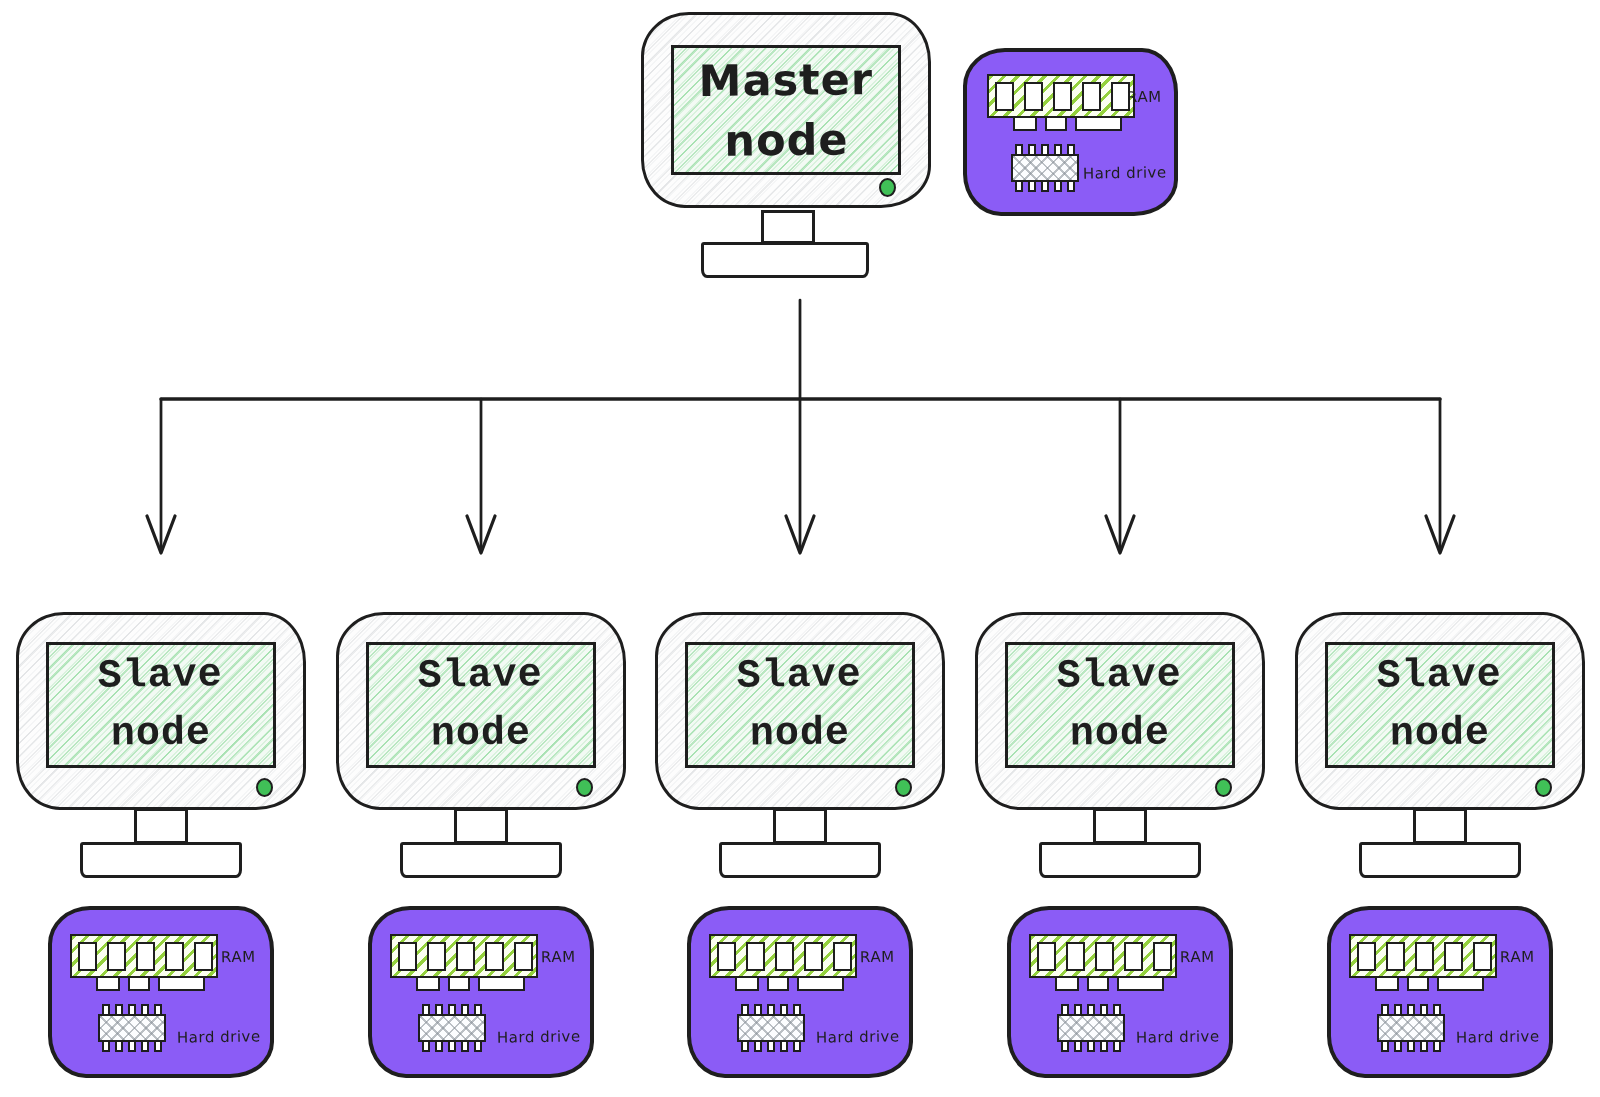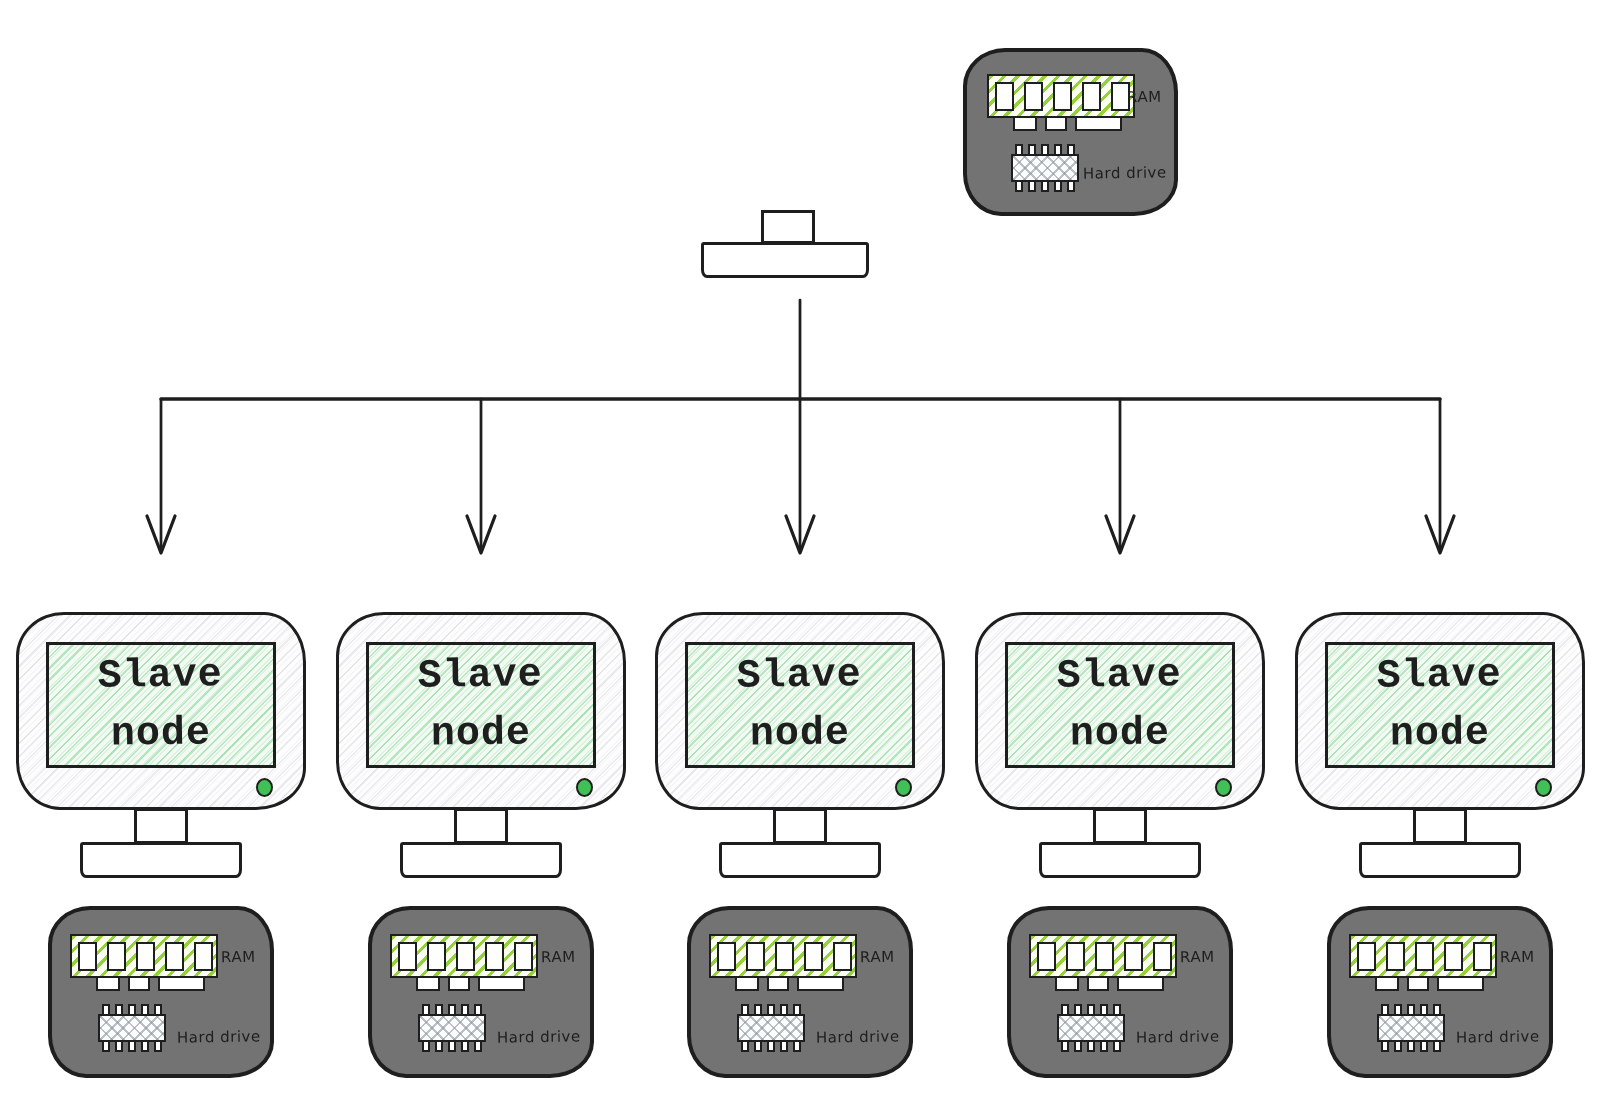--- a/index.html
+++ b/index.html
@@ -81,21 +81,21 @@
   .slave-col .stand { left: 118px; top: 196px; }
   .slave-col .base  { left: 64px;  top: 230px; }
   .slave-col .hw-box { left: 32px; top: 294px; }
 
   
   .hw-box {
     position: absolute;
     width: 226px; height: 172px;
     border: 4px solid var(--stroke, #1e1e1e);
     border-radius: 42px 36px 44px 38px / 38px 44px 36px 42px;
-    background: #737373;
+    background: #8b5cf6;
   }
   .hw-label {
     position: absolute;
     font-size: 15px;
     letter-spacing: 0.5px;
     color: var(--stroke, #1e1e1e);
     transform: rotate(-1deg);
     white-space: nowrap;
   }
   .ram-label { right: 14px; top: 38px; }
@@ -185,20 +185,26 @@
       <line class="cline" x1="1120" y1="399" x2="1120" y2="551" stroke-width="2.75"></line>
       <polyline class="cline" points="1106,516 1120,553 1134,516" stroke-width="3.25"></polyline>
     </g>
     <g>
       <line class="cline" x1="1440" y1="399" x2="1440" y2="551" stroke-width="2.75"></line>
       <polyline class="cline" points="1426,516 1440,553 1454,516" stroke-width="3.25"></polyline>
     </g>
   </svg>
 
   <div class="node-group master-group">
+    <div class="monitor master-monitor">
+      <div class="screen">
+        <span class="screen-label">Master node</span>
+      </div>
+      <div class="status-dot"></div>
+    </div>
     <div class="stand"></div>
     <div class="base"></div>
 
     <div class="hw-box master-hw">
       <div class="ram-group">
         <div class="ram-body">
             <i class="slot"></i>
             <i class="slot"></i>
             <i class="slot"></i>
             <i class="slot"></i>

